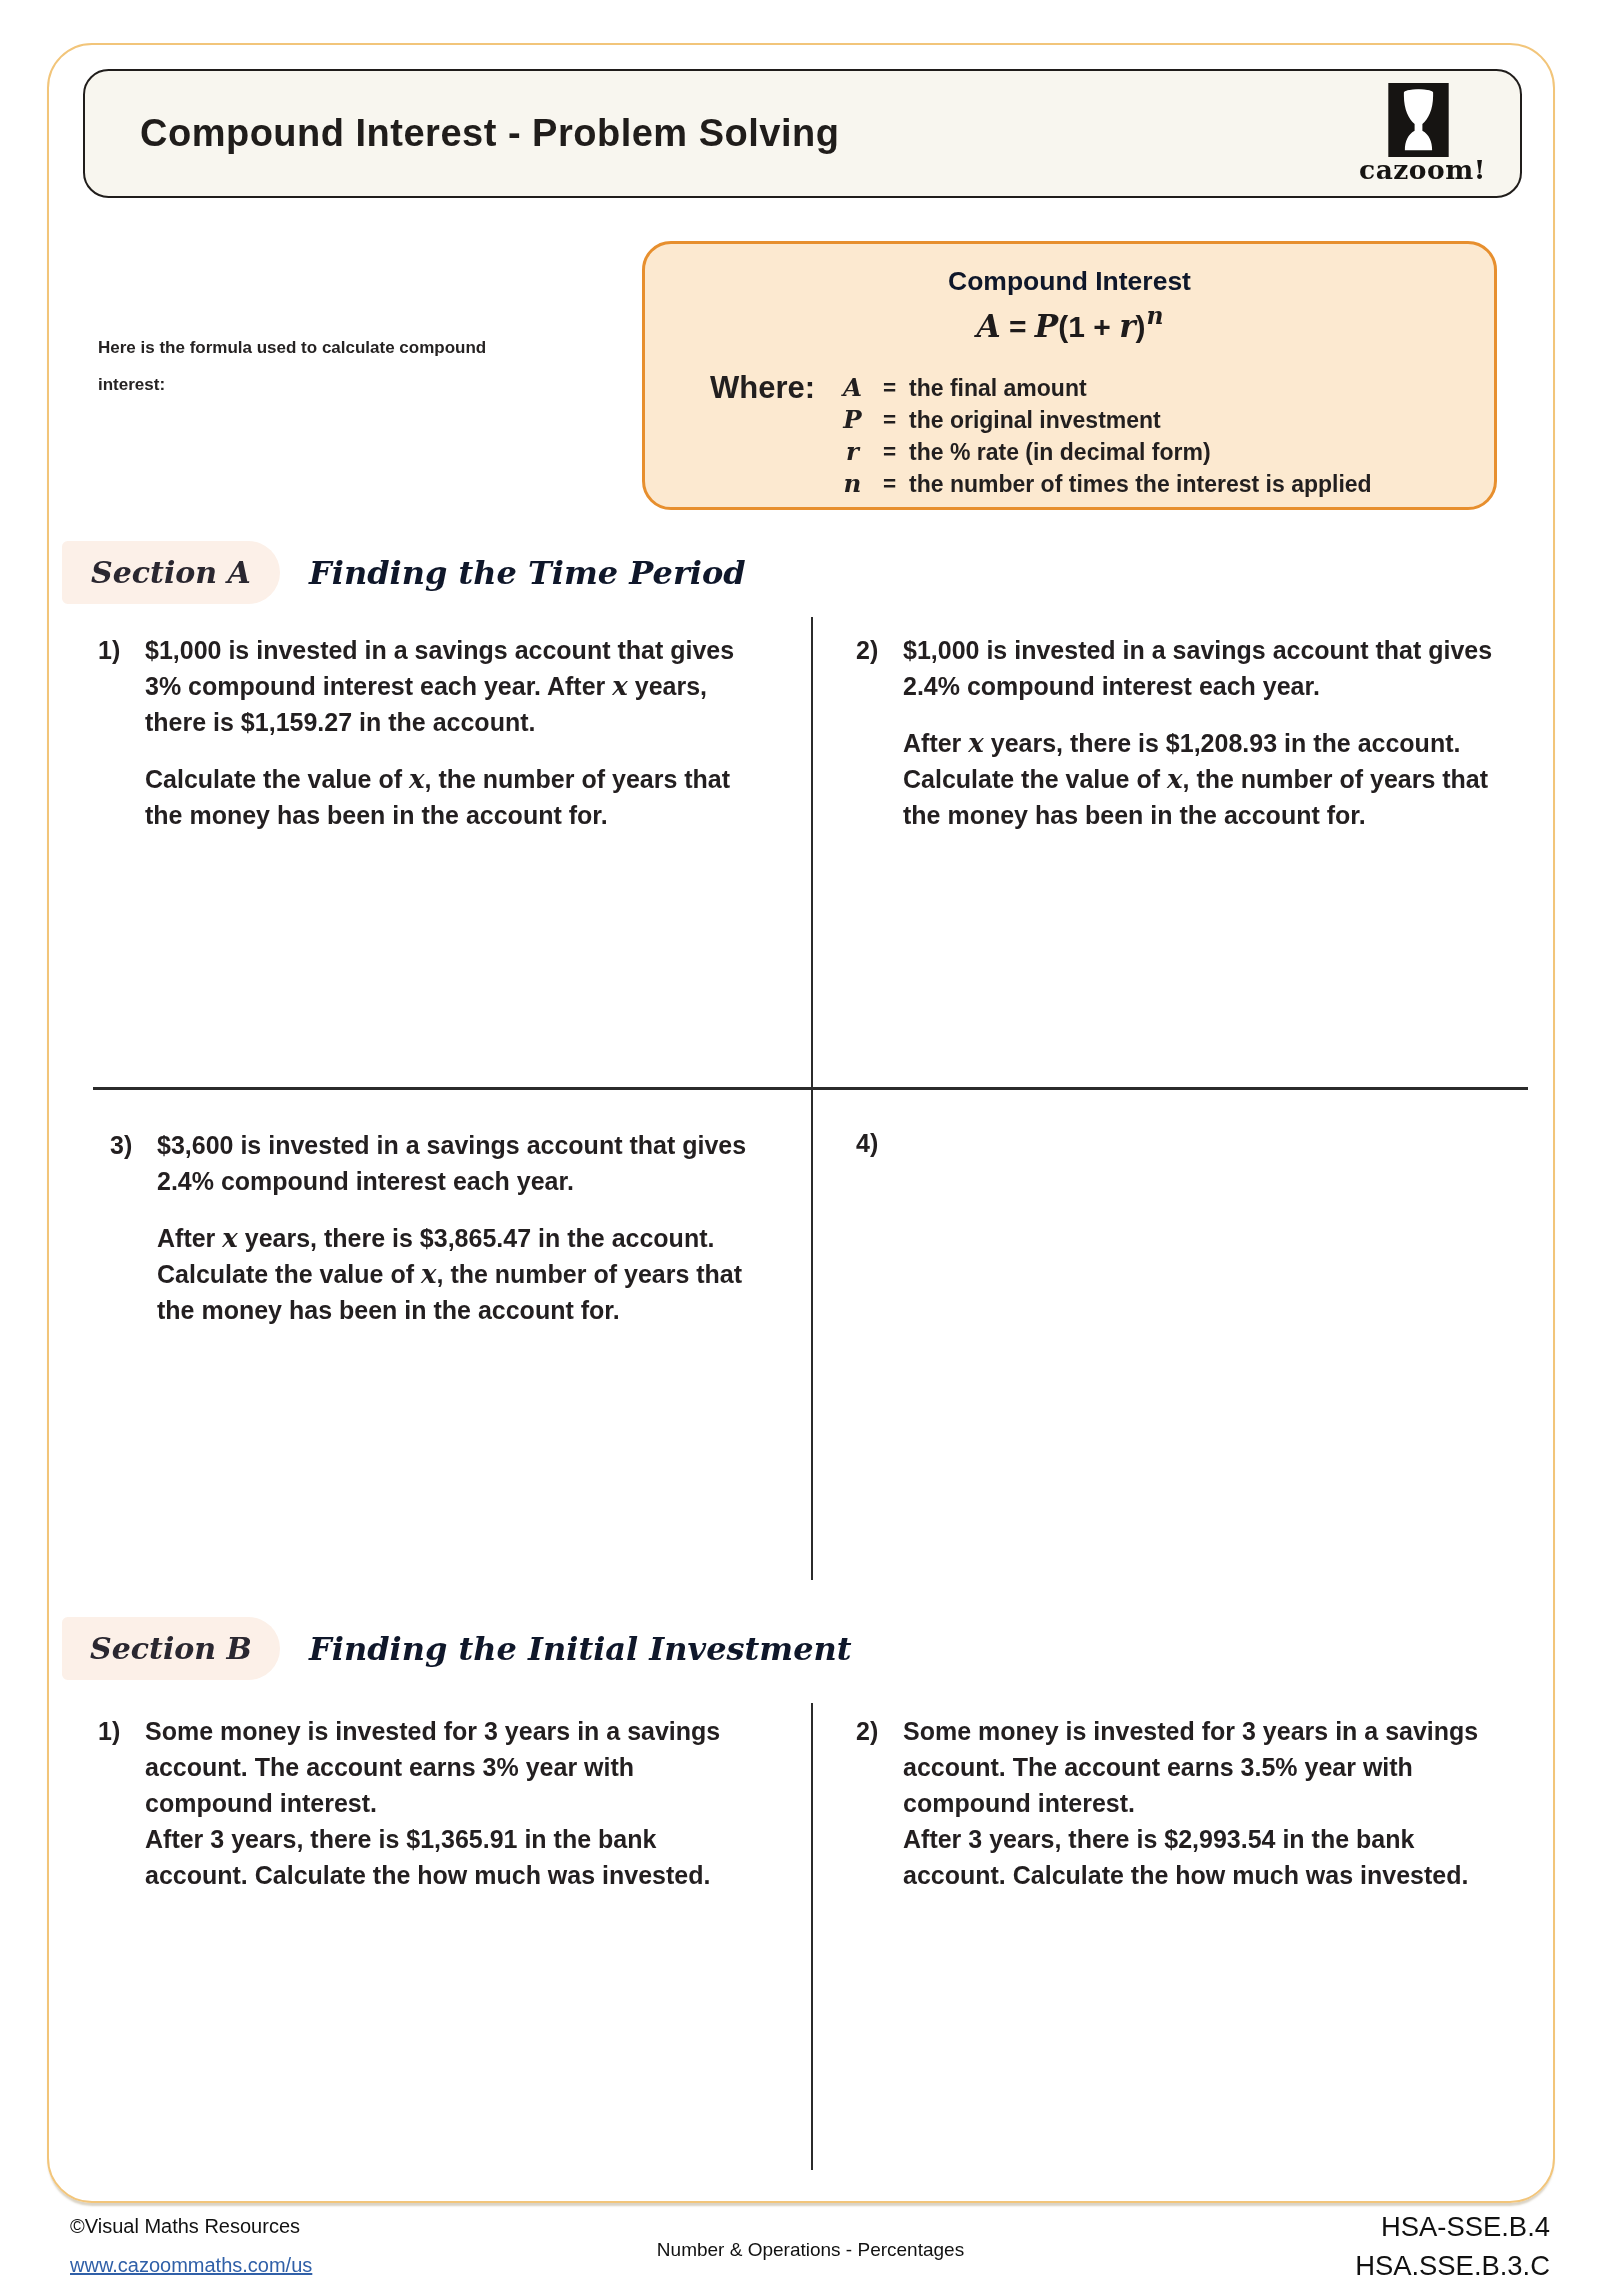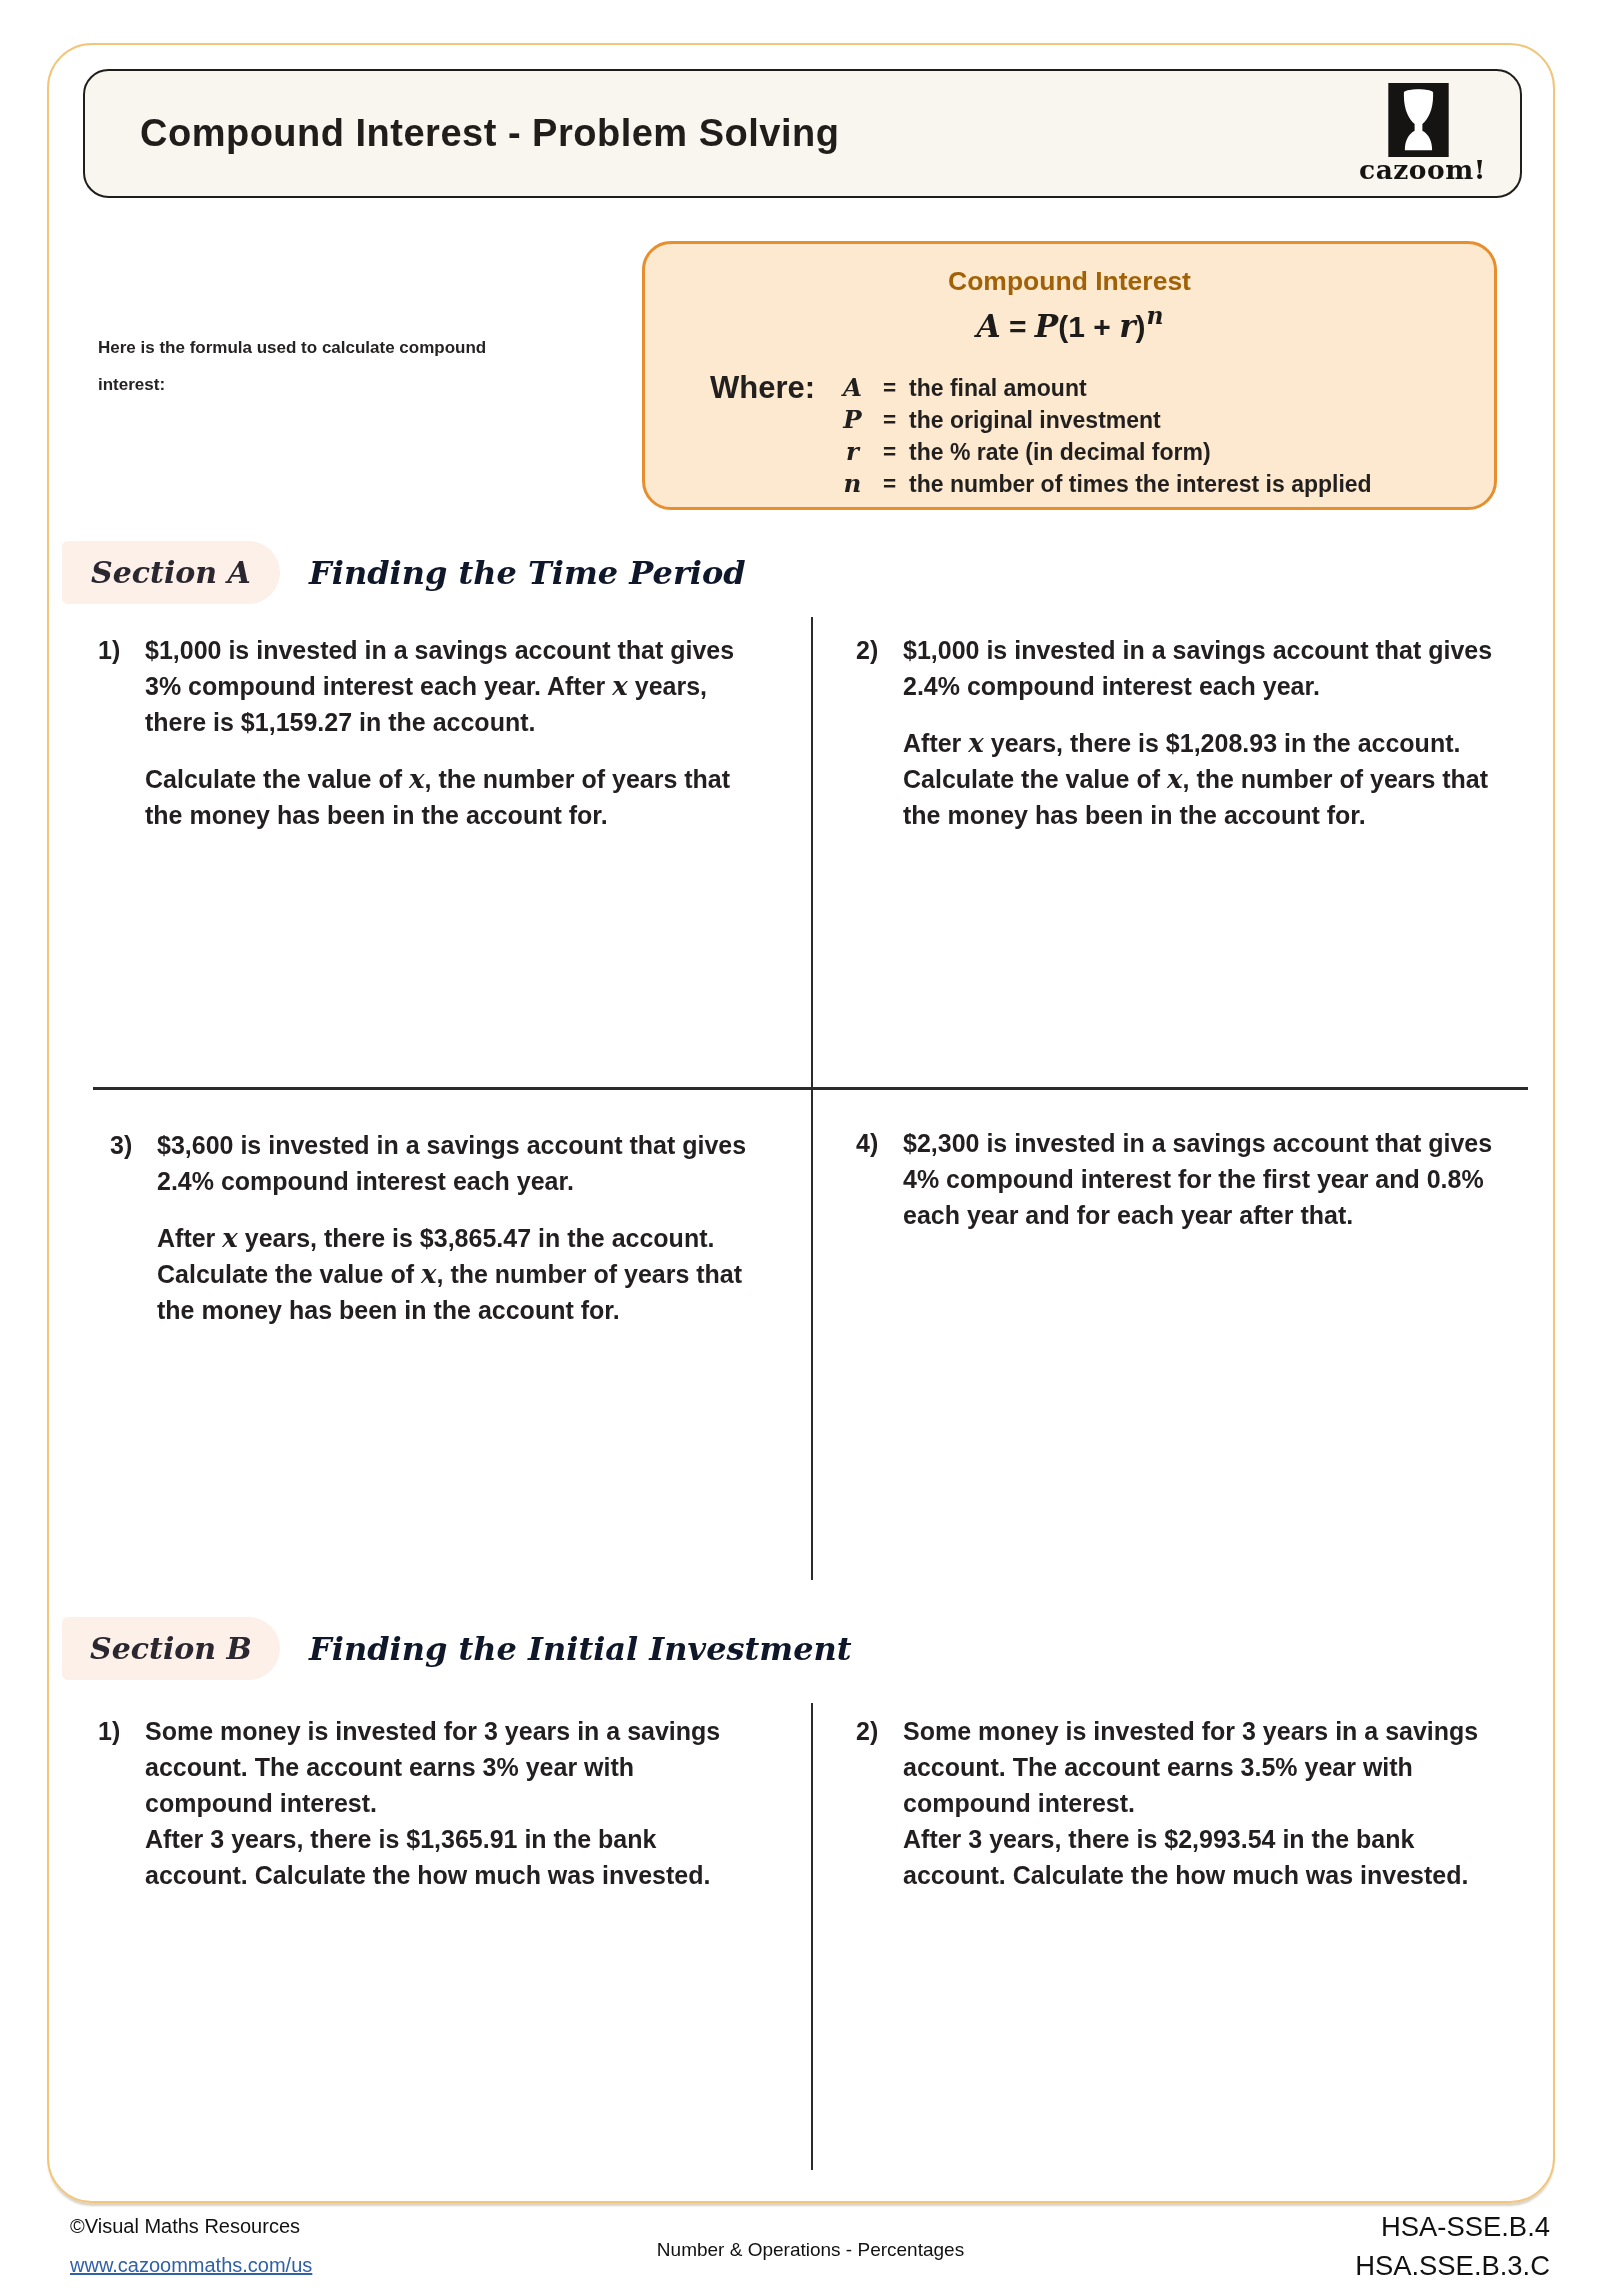--- a/index.html
+++ b/index.html
@@ -30,21 +30,21 @@
   }
   
   .intro-lead{
     position:absolute;left:98px;top:329px;width:431px;
     font-size:17px;font-weight:bold;line-height:37px;color:#262323;
   }
   .formula-box{
     position:absolute;left:642px;top:241px;width:855px;height:269px;box-sizing:border-box;
     background:#FCE9D0;border:3.9px solid #E78F2E;border-radius:29px;padding-top:21.6px;
   }
-  .fb-title{text-align:center;font-size:26.5px;font-weight:bold;color:#a16207;}
+  .fb-title{text-align:center;font-size:26.5px;font-weight:bold;color:#0f172a;}
   .fb-formula{text-align:center;font-size:30px;font-weight:bold;margin-top:7.8px;color:#1e1b1b;}
   .fb-formula sup{font-size:22.5px;position:relative;top:-2px;left:1px;}
   .fb-where{display:flex;margin-top:27.4px;padding-left:65px;}
   .where-label{font-size:31px;font-weight:bold;width:125px;line-height:32px;}
   .def-row{display:flex;line-height:32px;}
   .def-symbol{
     width:35px;text-align:center;font-family:"DejaVu Serif",serif;
     font-style:italic;font-weight:bold;font-size:24.5px;
   }
   .def-eq{width:39px;text-align:center;font-size:22.5px;font-weight:bold;}
@@ -163,21 +163,20 @@
 <div class="problem" id="prob-a3">
   <div class="p-num">3)</div>
   <div class="p-body">
     <p>$3,600 is invested in a savings account that gives 2.4% compound interest each year.</p>
     <p>After <i>x</i> years, there is $3,865.47 in the account. Calculate the value of <i>x</i>, the number of years that the money has been in the account for.</p>
   </div>
 </div>
 <div class="problem" id="prob-a4">
   <div class="p-num">4)</div>
   <div class="p-body">
-    <p>$2,300 is invested in a savings account that gives 4% compound interest for the first year and 0.8% each year and for each year after that.</p>
   </div>
 </div>
 
 <div class="section-head b">
   <div class="section-pill">Section B</div>
   <div class="section-title">Finding the Initial Investment</div>
 </div>
 
 <div class="problem tight" id="prob-b1">
   <div class="p-num">1)</div>

